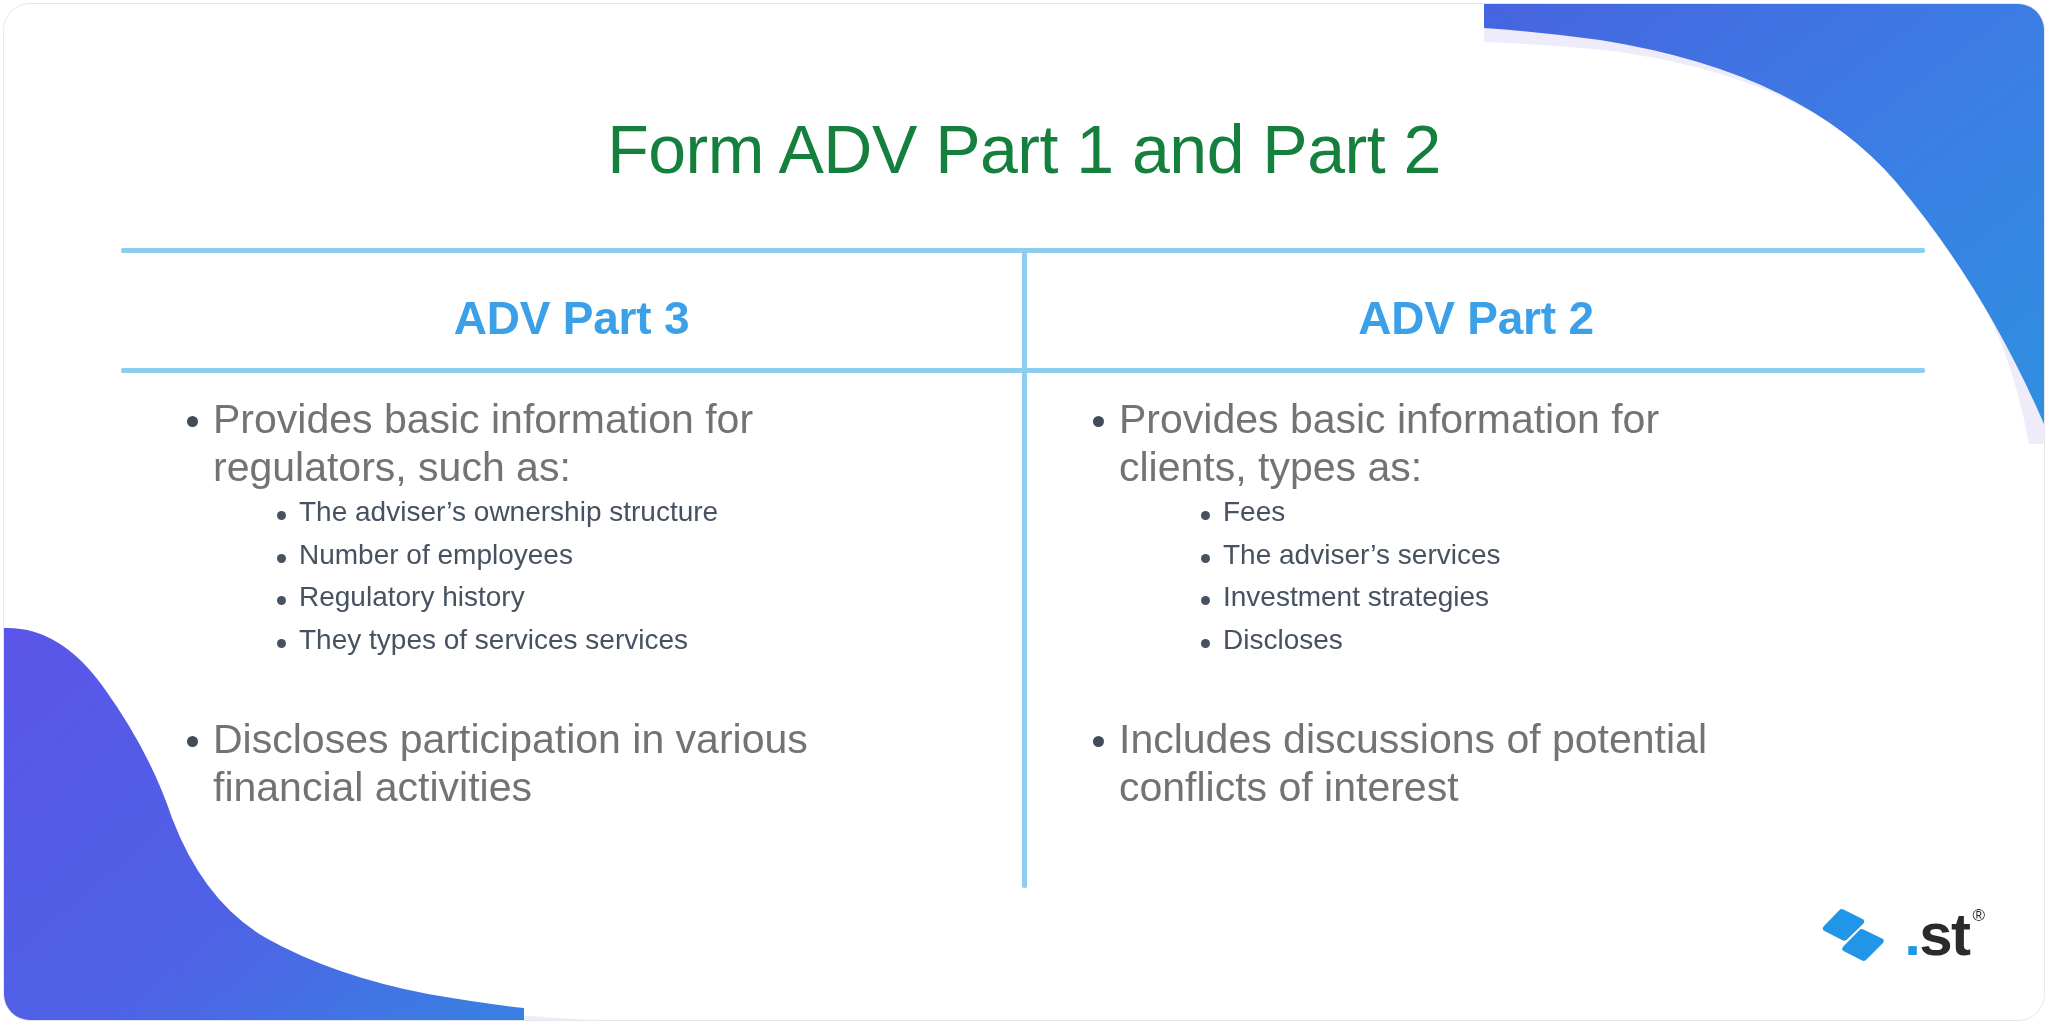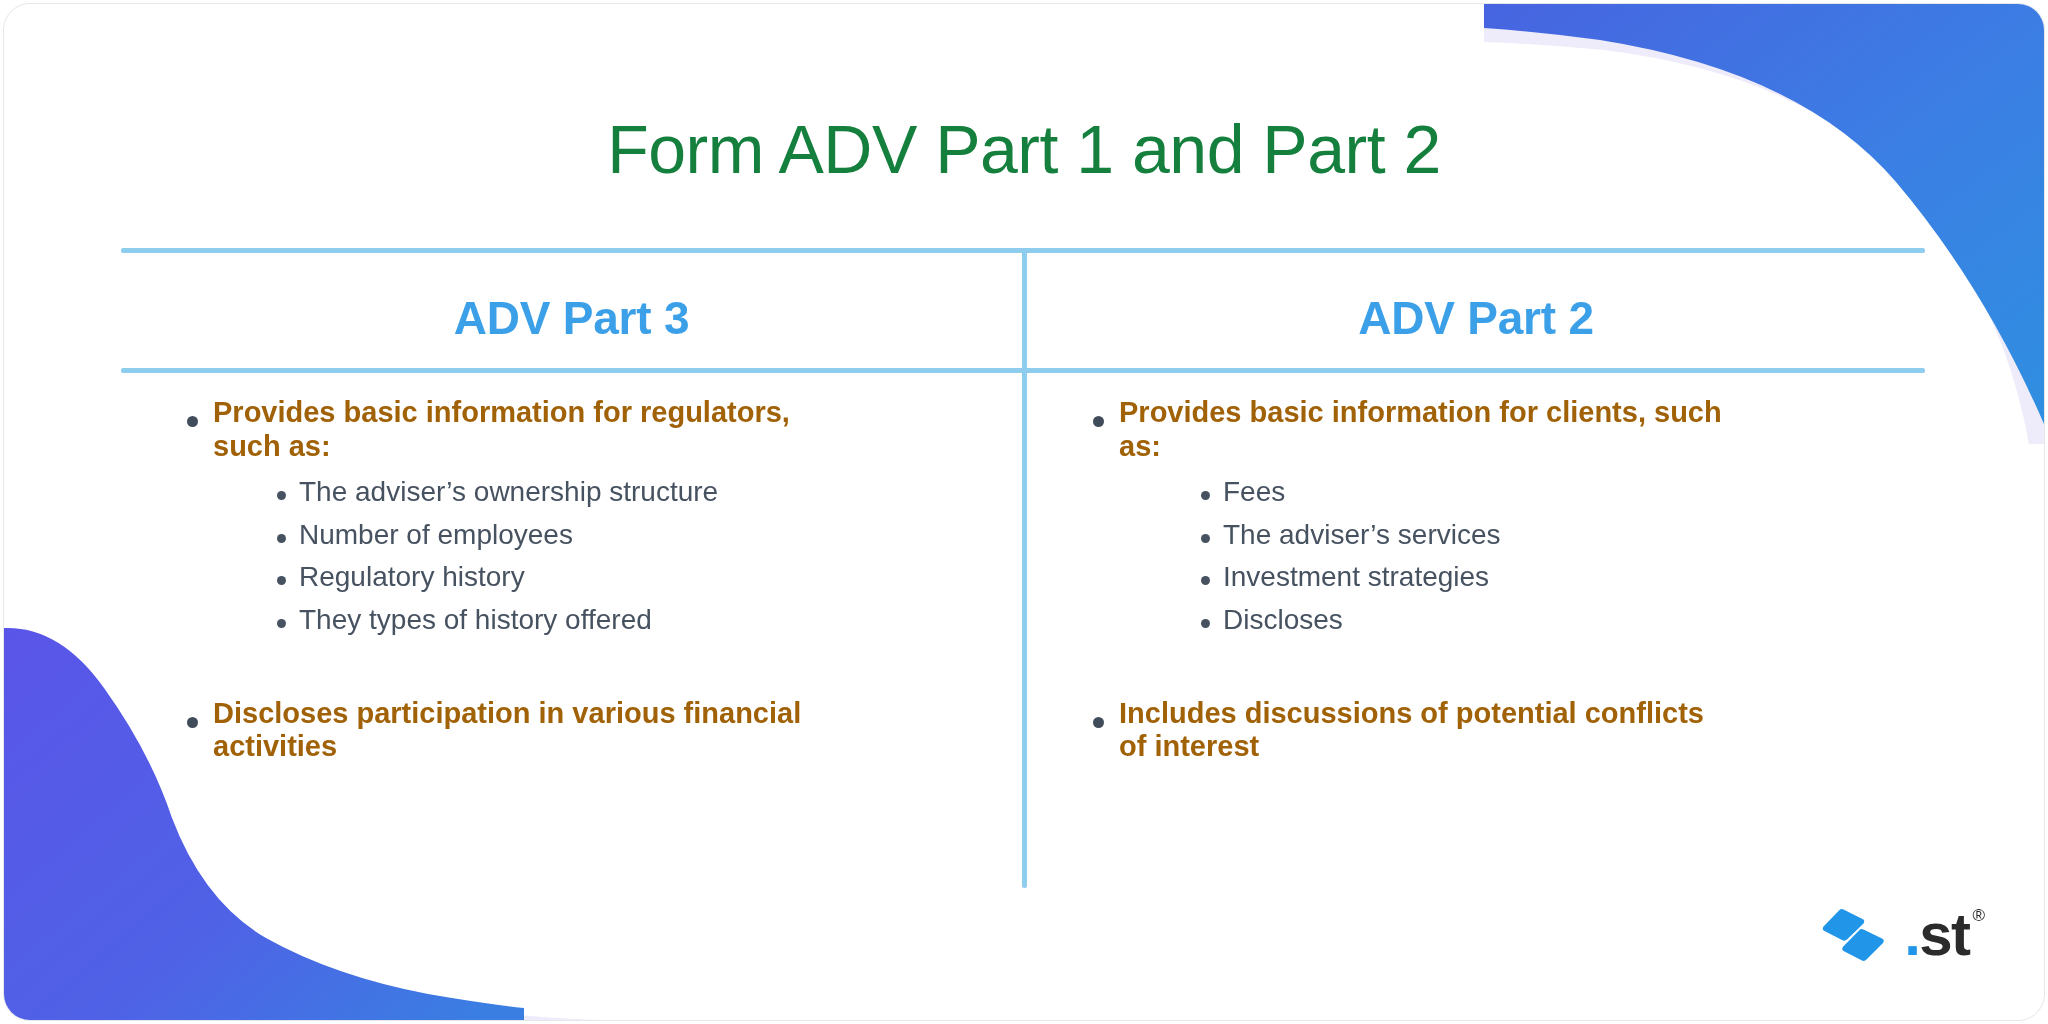--- a/index.html
+++ b/index.html
@@ -131,31 +131,31 @@
   li.main-item > .bullet {
     position: absolute;
     left: 66px;
     top: 20px;
     width: 11px;
     height: 11px;
     border-radius: 50%;
     background: #414c5a;
   }
   li.main-item > .main-text {
-    font-size: 29px;
+    font-size: 41px;
     line-height: 1.16;
-    font-weight: 700;
-    color: #a16207;
+    font-weight: 400;
+    color: #737373;
     display: block;
     max-width: 620px;
   }
 
   ul.lvl2 {
     list-style: none;
-    margin: 12px 0 0 0;
+    margin: 4px 0 0 0;
     padding: 0;
   }
   ul.lvl2 > li.sub-item {
     position: relative;
     padding-left: 86px;
     margin-bottom: 9px;
   }
   li.sub-item > .bullet-sm {
     position: absolute;
     left: 64px;
@@ -268,36 +268,36 @@
             <li class="sub-item">
               <span class="bullet-sm"></span>
               <span class="sub-text">Number of employees</span>
             </li>
             <li class="sub-item">
               <span class="bullet-sm"></span>
               <span class="sub-text">Regulatory history</span>
             </li>
             <li class="sub-item">
               <span class="bullet-sm"></span>
-              <span class="sub-text">They types of history offered</span>
+              <span class="sub-text">They types of services services</span>
             </li>
           </ul>
         </li>
         <li class="main-item">
           <span class="bullet"></span>
           <span class="main-text">Discloses participation in various financial activities</span>
         </li>
       </ul>
     </div>
 
     <div class="col-body" id="col-body-2">
       <ul class="lvl1">
         <li class="main-item">
           <span class="bullet"></span>
-          <span class="main-text">Provides basic information for clients, such as:</span>
+          <span class="main-text">Provides basic information for clients, types as:</span>
           <ul class="lvl2">
             <li class="sub-item">
               <span class="bullet-sm"></span>
               <span class="sub-text">Fees</span>
             </li>
             <li class="sub-item">
               <span class="bullet-sm"></span>
               <span class="sub-text">The adviser’s services</span>
             </li>
             <li class="sub-item">

